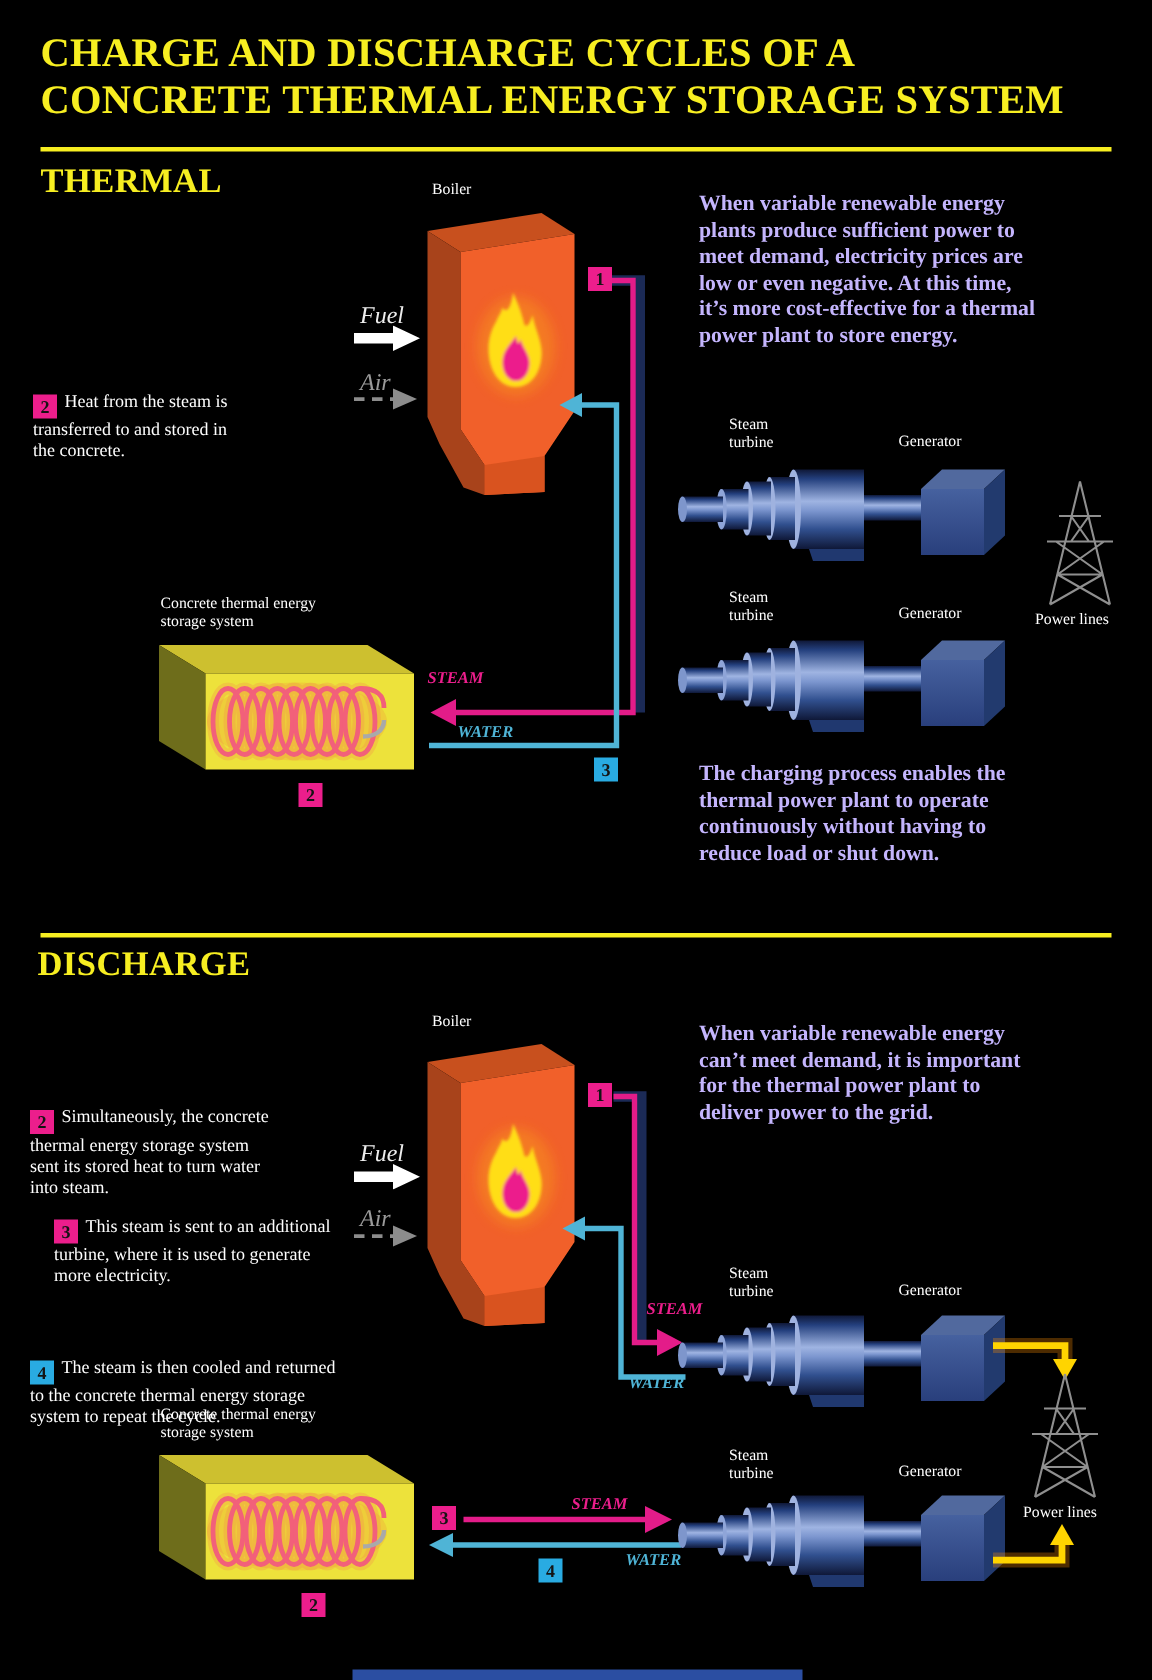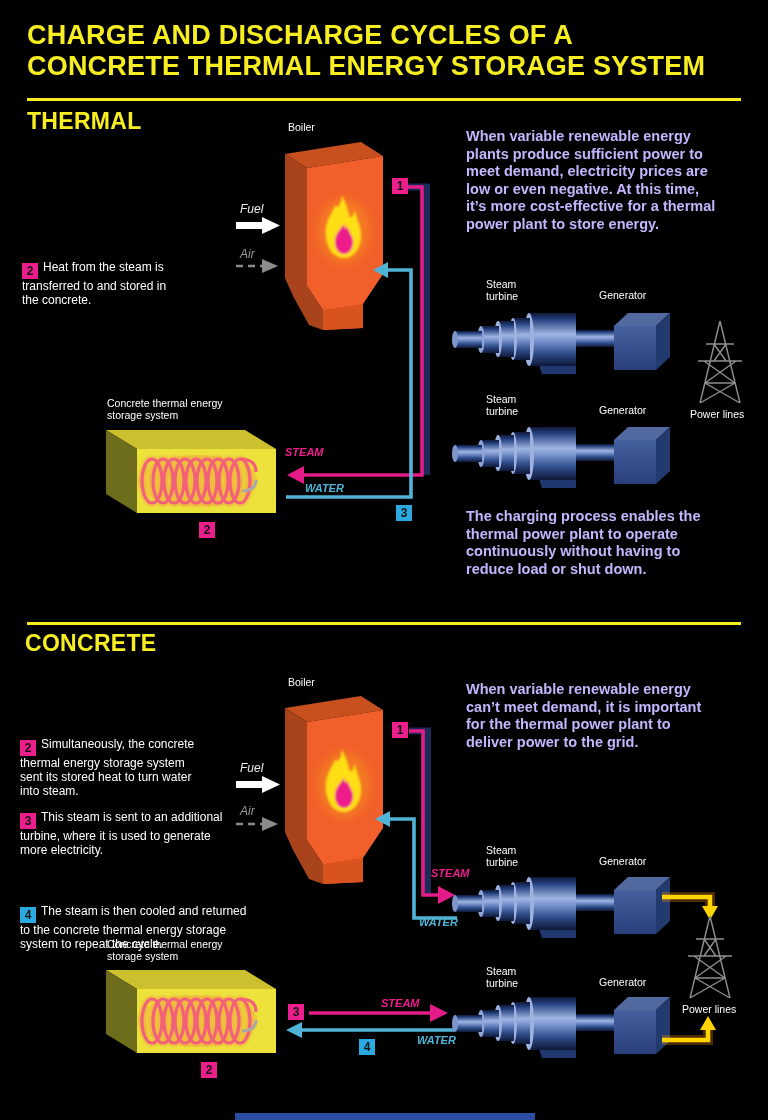--- a/index.html
+++ b/index.html
@@ -1,30 +1,30 @@
 <!DOCTYPE html>
 <html><head>
 <meta charset="utf-8">
 <style>
   html,body{margin:0;padding:0;background:#000;}
   .canvas{position:relative;width:768px;height:1120px;background:#000;overflow:hidden;
-          font-family:Liberation Sans, sans-serif;}
+          font-family:Liberation Serif, serif;}
   .abs{position:absolute;}
   .title{color:#F7EE21;font-size:27px;font-weight:bold;line-height:31px;letter-spacing:.2px;white-space:nowrap;}
   .rule{background:#F7EE21;height:3px;width:714px;}
   .sec-h{color:#F7EE21;font-size:23px;font-weight:bold;letter-spacing:.3px;}
   .step{color:#FFF;font-size:12px;line-height:14px;}
   .step .t{white-space:pre-line;}
   .badge{display:inline-block;width:16px;height:16px;text-align:center;line-height:16px;
          font-weight:bold;font-size:12px;color:#141414;}
   .badge.inline{margin-right:5px;vertical-align:-4px;}
   .pinkbg{background:#EC1E8C;} .bluebg{background:#29ABE2;}
   .para{color:#c4b5fd;font-weight:bold;font-size:14.5px;line-height:17.5px;white-space:pre-line;}
   .lbl{color:#FFF;font-size:10.5px;line-height:12px;white-space:pre-line;}
-  .io{font-size:12px;font-style:italic;color:#EDEDED;}
+  .io{font-size:16px;font-style:italic;color:#EDEDED;}
   .io.air{color:#9A9A9A;}
   .flow{font-size:11px;font-style:italic;font-weight:bold;white-space:nowrap;}
   .steamc{color:#EC1E8C;} .waterc{color:#4FB4D6;}
   svg{display:block;}
   .footerbar{background:#2B4EA2;width:300px;height:7px;}
 </style>
 </head>
 <body>
 
 <div class="canvas">
@@ -203,29 +203,29 @@
   <div class="abs flow waterc" style="left:305px;top:482px">WATER</div>
   <span class="abs badge bluebg" style="left:396px;top:505px">3</span>
 
   <div class="abs para" style="left:466px;top:508px;width:285px">The charging process enables the
 thermal power plant to operate
 continuously without having to
 reduce load or shut down.</div>
 
   <div class="abs rule" style="left:27px;top:622px"></div>
 
-  <div class="abs sec-h" style="left:25px;top:630px">CONCRETE</div>
+  <div class="abs sec-h" style="left:25px;top:630px">DISCHARGE</div>
 
   <div class="abs step" style="left:20px;top:737px;width:240px">
     <span class="badge inline pinkbg">2</span><span class="t">Simultaneously, the concrete
 thermal energy storage system
 sent its stored heat to turn water
 into steam.</span>
   </div>
-  <div class="abs step" style="left:20px;top:810px;width:245px">
+  <div class="abs step" style="left:36px;top:810px;width:245px">
     <span class="badge inline pinkbg">3</span><span class="t">This steam is sent to an additional
 turbine, where it is used to generate
 more electricity.</span>
   </div>
   <div class="abs step" style="left:20px;top:904px;width:255px">
     <span class="badge inline bluebg">4</span><span class="t">The steam is then cooled and returned
 to the concrete thermal energy storage
 system to repeat the cycle.</span>
   </div>
 

